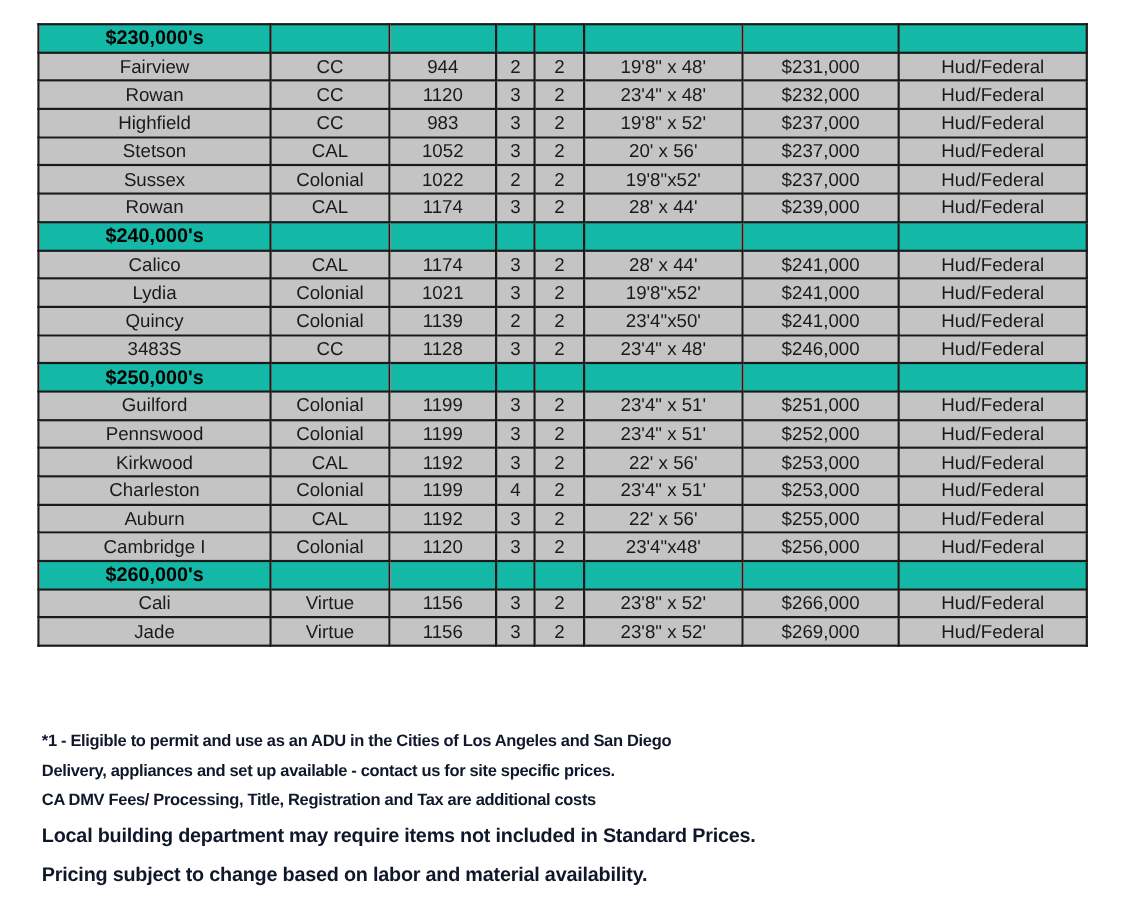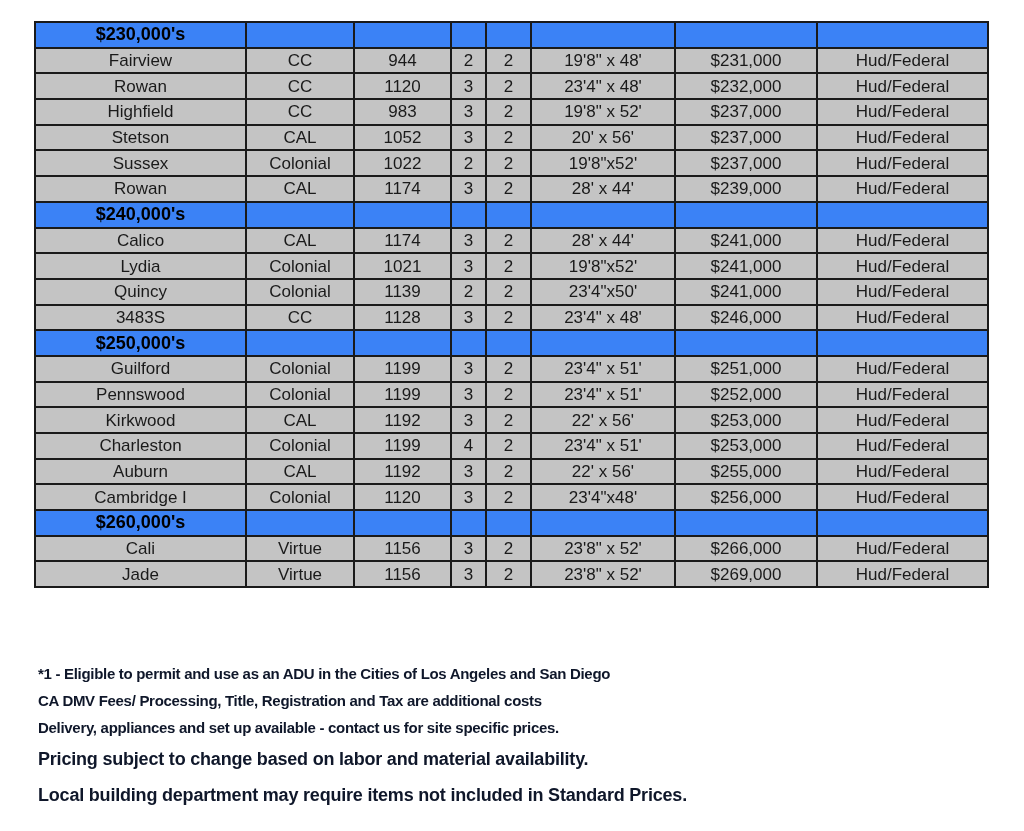--- a/index.html
+++ b/index.html
@@ -32,21 +32,21 @@
       font-size: 17px;
       line-height: 23px;
       color: #1a1a1a;
       white-space: nowrap;
       overflow: hidden;
     }
     .price-table tr.model-row td {
       background: #c4c4c4;
     }
     .price-table tr.group-row td {
-      background: #3b82f6;
+      background: #14b8a6;
       margin-top: 21px;
     }
     .price-table tr.group-row td.group-label {
       font-weight: bold;
       font-size: 18px;
       color: #000000;
     }
     .notes {
       position: absolute;
       left: 38px;
@@ -309,17 +309,17 @@
       <td>2</td>
       <td>23'8" x 52'</td>
       <td>$269,000</td>
       <td>Hud/Federal</td>
     </tr>
   </tbody>
 </table>
 
 <div class="notes">
   <div class="note small">*1 - Eligible to permit and use as an ADU in the Cities of Los Angeles and San Diego</div>
+  <div class="note small"> Delivery, appliances and set up available - contact us for site specific prices.</div>
   <div class="note small">CA DMV Fees/ Processing, Title, Registration and Tax are additional costs</div>
-  <div class="note small"> Delivery, appliances and set up available - contact us for site specific prices.</div>
+  <div class="note large">Local building department may require items not included in Standard Prices.</div>
   <div class="note large">Pricing subject to change based on labor and material availability.</div>
-  <div class="note large">Local building department may require items not included in Standard Prices.</div>
 </div>
 
 </body></html>

